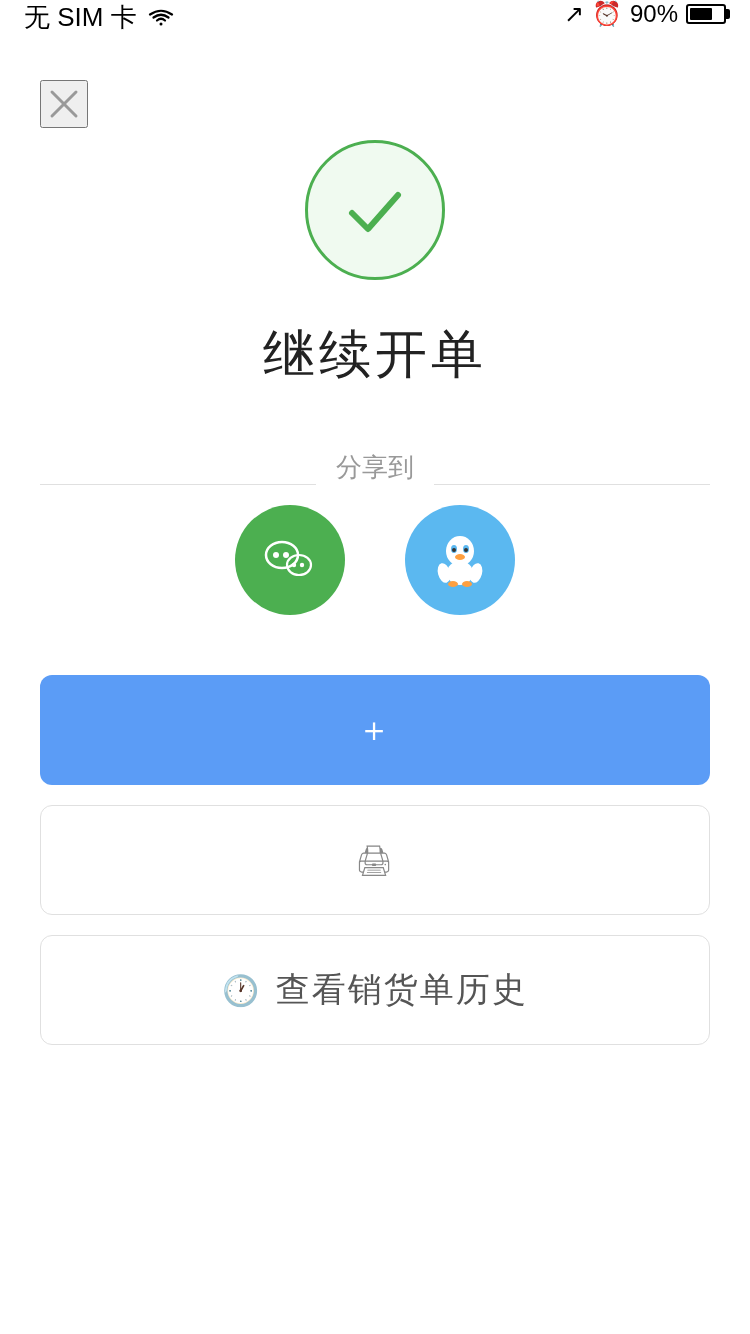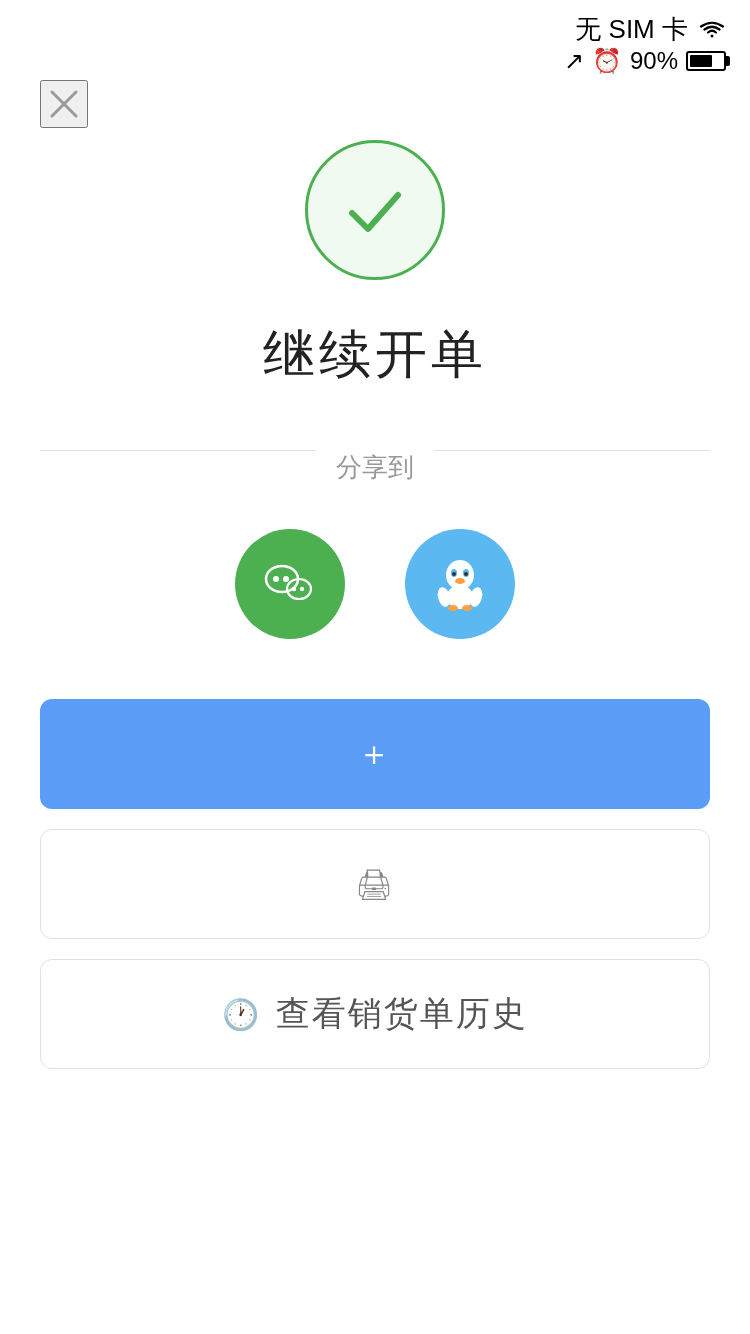--- a/index.html
+++ b/index.html
@@ -13,26 +13,25 @@
       overflow: hidden;
       position: relative;
     }
 
     
     .status-bar {
       width: 100%;
       height: 60px;
       background: #ffffff;
       display: flex;
-      align-items: flex-end;
+      align-items: flex-start;
       justify-content: space-between;
-      padding: 12px 24px;
+      padding: 0 24px;
       font-size: 26px;
       color: #000;
-      flex-direction: column;
     }
 
     .status-left {
       display: flex;
       align-items: center;
       gap: 10px;
       font-size: 26px;
       font-weight: 400;
     }
 
@@ -144,22 +143,22 @@
     }
 
     
     .share-section {
       width: 100%;
       margin-bottom: 60px;
     }
 
     .share-divider {
       display: flex;
-      align-items: flex-start;
-      margin-bottom: 44px;
+      align-items: flex-end;
+      margin-bottom: 20px;
     }
 
     .divider-line {
       flex: 1;
       height: 1px;
       background: #e0e0e0;
     }
 
     .share-label {
       font-size: 26px;

